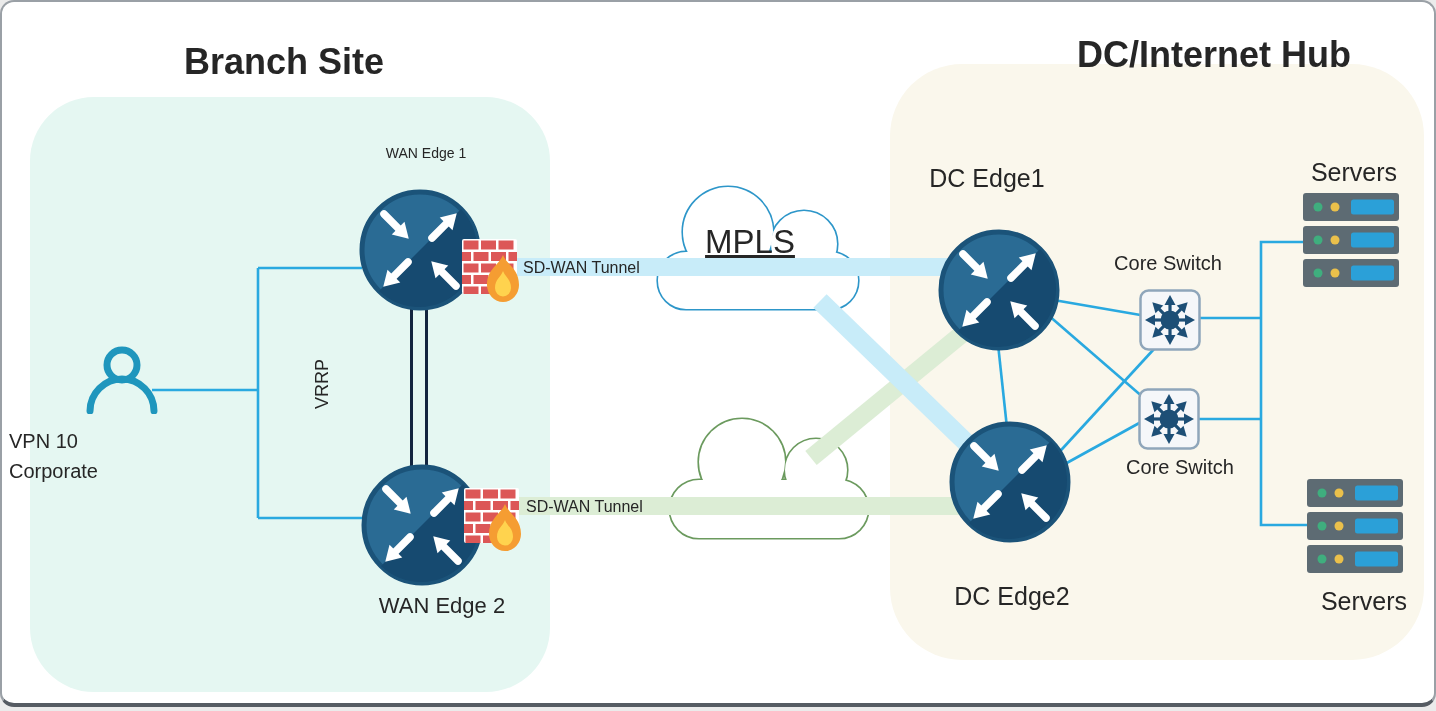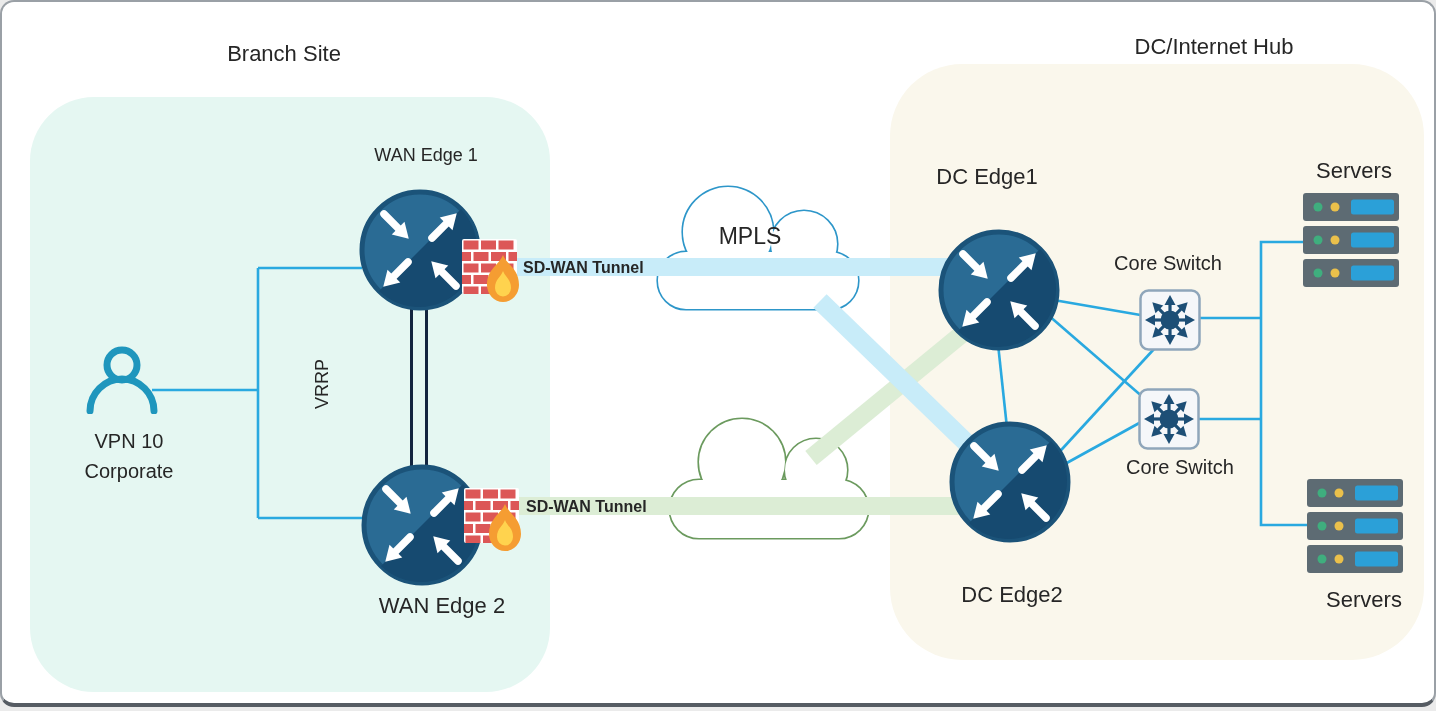--- a/index.html
+++ b/index.html
@@ -32,26 +32,26 @@
   .cloud-stroke-inet{fill:#ffffff;stroke:var(--internet-outline);stroke-width:3.2;}
   .cloud-fill{fill:#ffffff;stroke:none;}
   .band-h-blue{fill:var(--mpls-band);}
   .band-h-green{fill:var(--internet-band);}
   .band-d-blue{stroke:var(--mpls-band);stroke-width:19;fill:none;}
   .band-d-green{stroke:var(--internet-band);stroke-width:18;fill:none;}
   .link{stroke:var(--link-blue);stroke-width:2.6;fill:none;}
   .vrrp-wire{stroke:var(--vrrp-link);stroke-width:3;fill:none;}
   .icon{position:absolute;}
   .lbl{position:absolute;color:var(--text-dark);white-space:nowrap;font-weight:500;transform:translateX(-50%);}
-  .lbl.title{font-size:22px;font-weight:400;}
-  .lbl.device{font-size:22px;}
-  .lbl.cloudlbl{font-size:23px;}
-  .lbl.tunnel{font-size:16px;transform:none;font-weight:700;}
+  .lbl.title{font-size:36px;font-weight:700;}
+  .lbl.device{font-size:25px;}
+  .lbl.cloudlbl{font-size:33px;text-decoration:underline;}
+  .lbl.tunnel{font-size:16px;transform:none;font-weight:400;}
   .lbl.vrrp{font-size:18px;transform:translate(-50%,-50%) rotate(-90deg);}
-  .lan-info{position:absolute;left:7px;top:424px;width:240px;text-align:center;
+  .lan-info{position:absolute;left:7px;top:424px;width:240px;
     color:var(--text-dark);font-size:20px;line-height:30px;font-weight:500;}
 </style>
 </head>
 <body>
 
 <div class="frame">
 
   <div class="panel branch"></div>
   <div class="panel hub"></div>
 
@@ -406,21 +406,21 @@
       </g>
       <g>
         <rect x="0" y="66" width="96" height="28" rx="3" fill="var(--server-body)"></rect>
         <circle cx="15" cy="80" r="4.5" fill="var(--server-led-green)"></circle>
           <circle cx="32" cy="80" r="4.5" fill="var(--server-led-yellow)"></circle>
         <rect x="48" y="72.5" width="43" height="15" rx="2.5" fill="var(--server-panel)"></rect>
       </g>
     </svg>
   </div>
 
-  <div class="lbl device" style="left:424px;top:143px;font-size:18px;">WAN Edge 1</div>
+  <div class="lbl device" style="left:424px;top:143px;font-size:14px;">WAN Edge 1</div>
   <div class="lbl device" style="left:420px;top:591px;font-size:22px;margin-left:20px;">WAN Edge 2</div>
   <div class="lbl device" style="left:985px;top:162px;">DC Edge1</div>
   <div class="lbl device" style="left:1010px;top:580px;">DC Edge2</div>
   <div class="lbl device" style="left:1166px;top:250px;font-size:20px;">Core Switch</div>
   <div class="lbl device" style="left:1178px;top:454px;font-size:20px;">Core Switch</div>
   <div class="lbl device" style="left:1352px;top:156px;">Servers</div>
   <div class="lbl device" style="left:1362px;top:585px;">Servers</div>
 
   <div class="lbl cloudlbl" style="left:748px;top:221px;">MPLS</div>
   <div class="lbl tunnel" style="left:521px;top:257px;">SD-WAN Tunnel</div>

